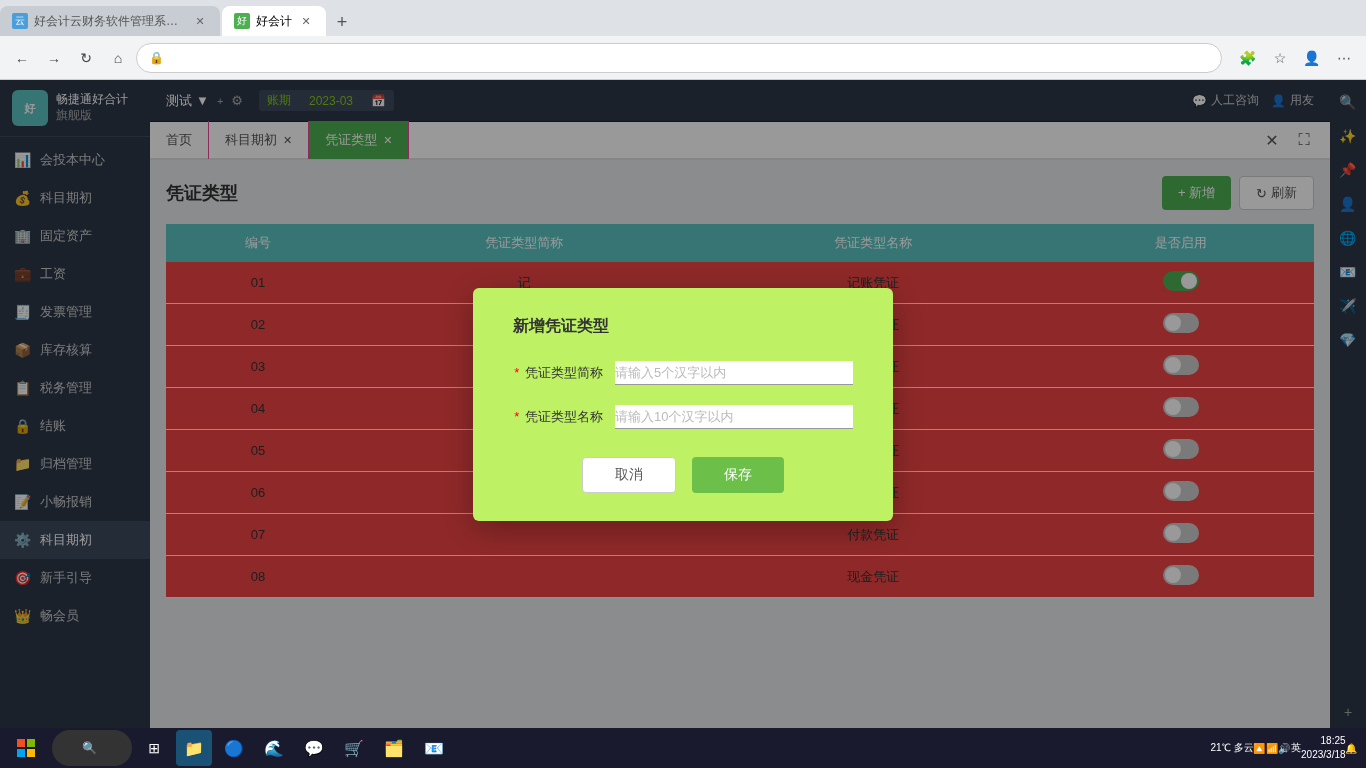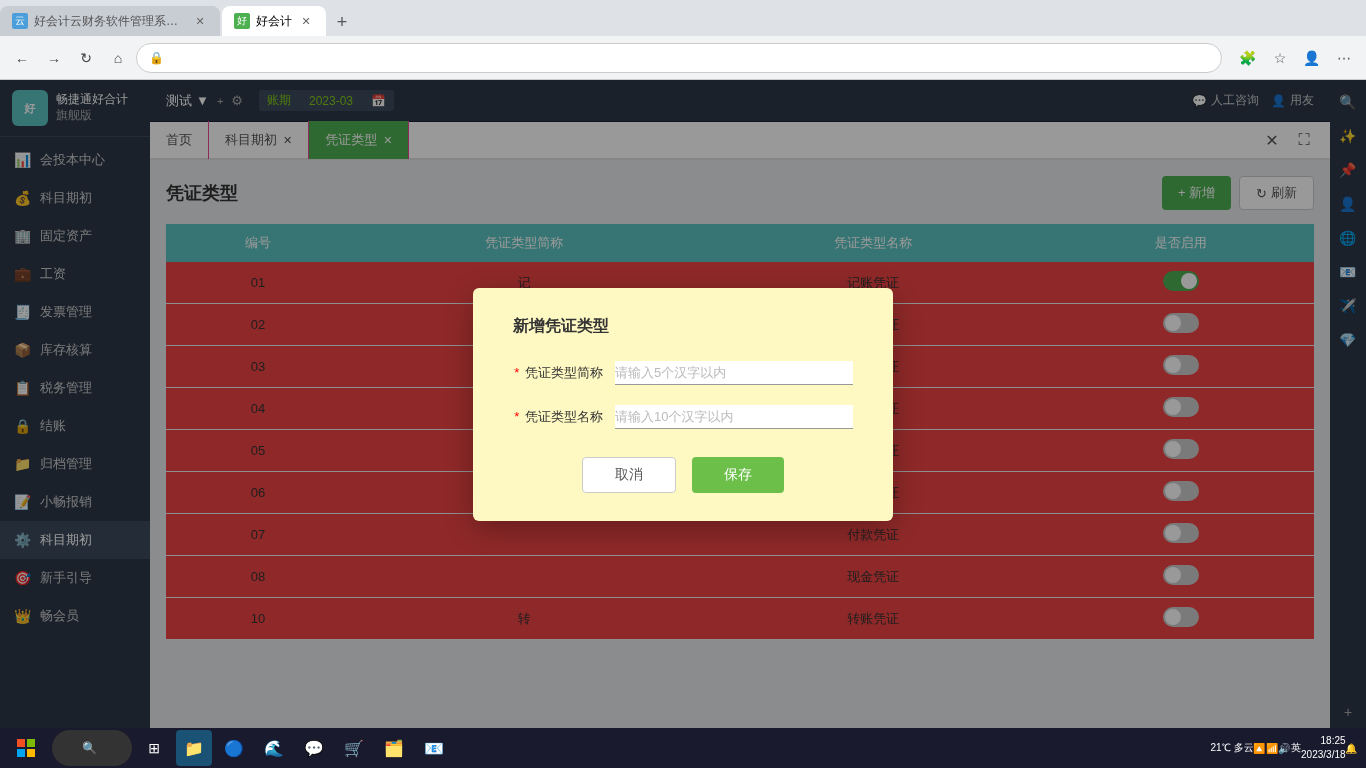--- a/index.html
+++ b/index.html
@@ -72,21 +72,21 @@
     .toggle-switch { display: inline-flex; align-items: center; }
     .toggle { width: 36px; height: 20px; border-radius: 10px; cursor: pointer; position: relative; }
     .toggle.on { background: #4caf50; }
     .toggle.off { background: #ccc; }
     .toggle::after { content: ''; width: 16px; height: 16px; border-radius: 50%; background: white; position: absolute; top: 2px; transition: left 0.2s; }
     .toggle.on::after { left: 18px; }
     .toggle.off::after { left: 2px; }
 
     
     .modal-overlay { position: fixed; top: 80px; left: 0; right: 0; bottom: 40px; background: rgba(0,0,0,0.4); display: flex; align-items: center; justify-content: center; z-index: 1000; }
-    .modal { background: #fef9c3; border-radius: 6px; padding: 28px 40px; width: 420px; box-shadow: 0 8px 32px rgba(0,0,0,0.3); }
+    .modal { background: #bef264; border-radius: 6px; padding: 28px 40px; width: 420px; box-shadow: 0 8px 32px rgba(0,0,0,0.3); }
     .modal-title { font-size: 16px; font-weight: bold; color: #333; margin-bottom: 24px; }
     .form-row { display: flex; align-items: center; margin-bottom: 20px; }
     .form-label { font-size: 13px; color: #333; min-width: 90px; text-align: right; margin-right: 12px; }
     .required-star { color: red; margin-right: 2px; }
     .form-input { flex: 1; border: none; border-bottom: 1px solid #999; padding: 4px 0; font-size: 13px; color: #333; outline: none; }
     .form-input::placeholder { color: #bbb; }
     .modal-actions { display: flex; justify-content: center; gap: 16px; margin-top: 28px; }
     .btn-cancel { background: white; color: #555; border: 1px solid #ccc; padding: 8px 32px; border-radius: 4px; cursor: pointer; font-size: 14px; }
     .btn-save { background: #6cc04a; color: white; border: none; padding: 8px 32px; border-radius: 4px; cursor: pointer; font-size: 14px; }
 
@@ -345,30 +345,20 @@
             <tr>
       <td>08</td>
       <td></td>
       <td>现金凭证</td>
       <td>
         <div class="toggle-switch">
           <div class="toggle off"></div>
         </div>
       </td>
     </tr>
-            <tr>
-      <td>10</td>
-      <td>转</td>
-      <td>转账凭证</td>
-      <td>
-        <div class="toggle-switch">
-          <div class="toggle off"></div>
-        </div>
-      </td>
-    </tr>
           </tbody>
       </table>
     </div>
   </div>
 
   <div class="right-panel">
     <div class="right-icon active">🔍</div>
     <div class="right-icon">✨</div>
     <div class="right-icon">📌</div>
     <div class="right-icon">👤</div>

